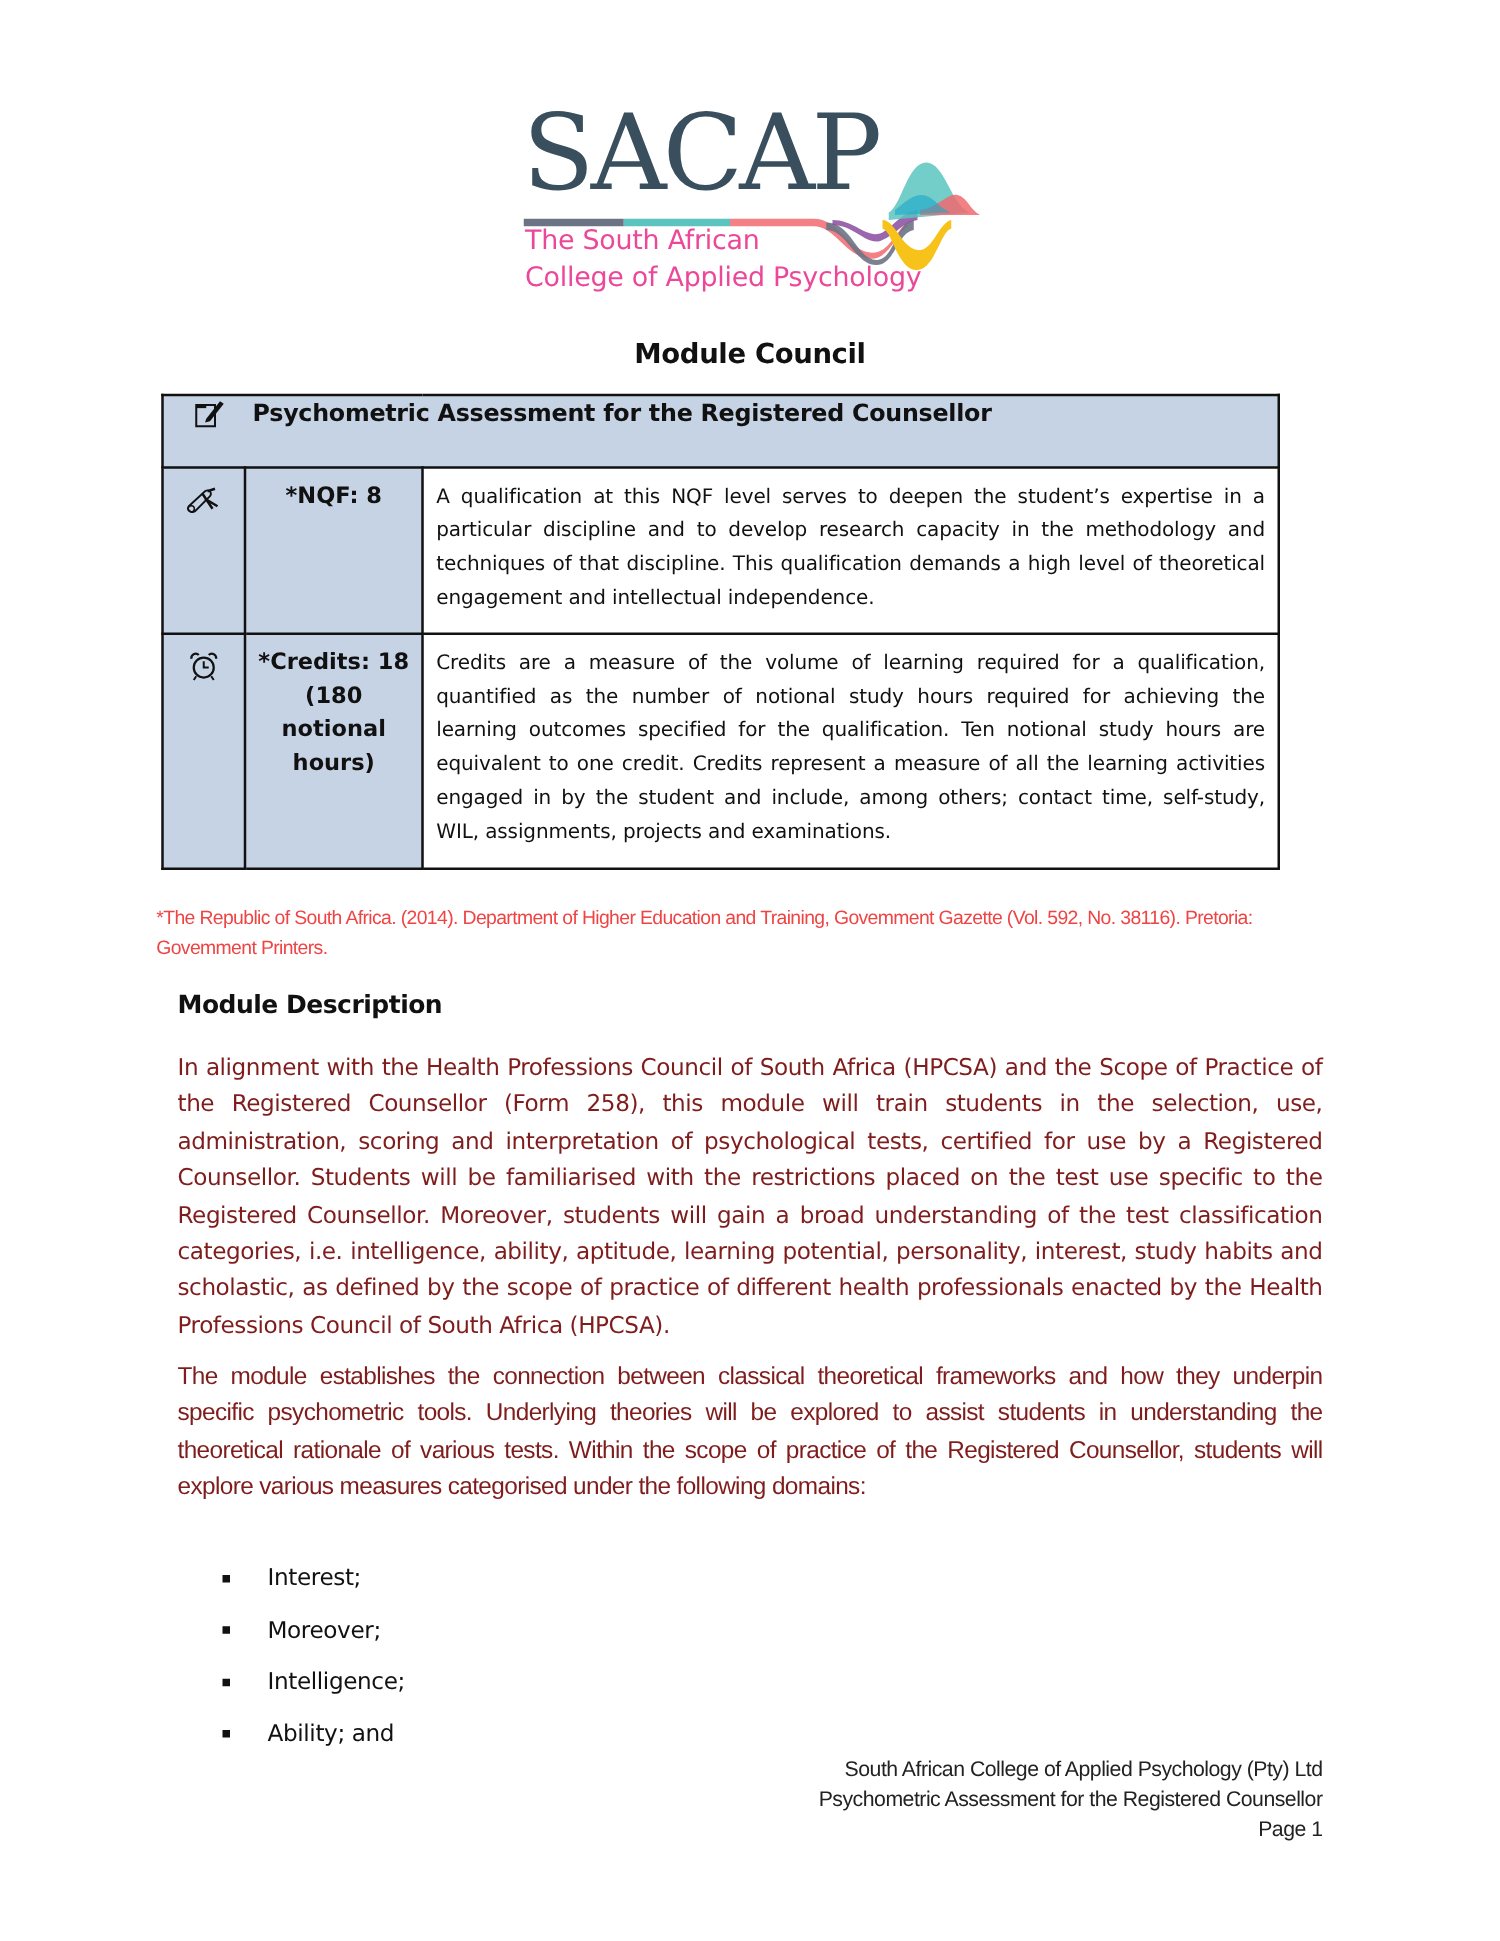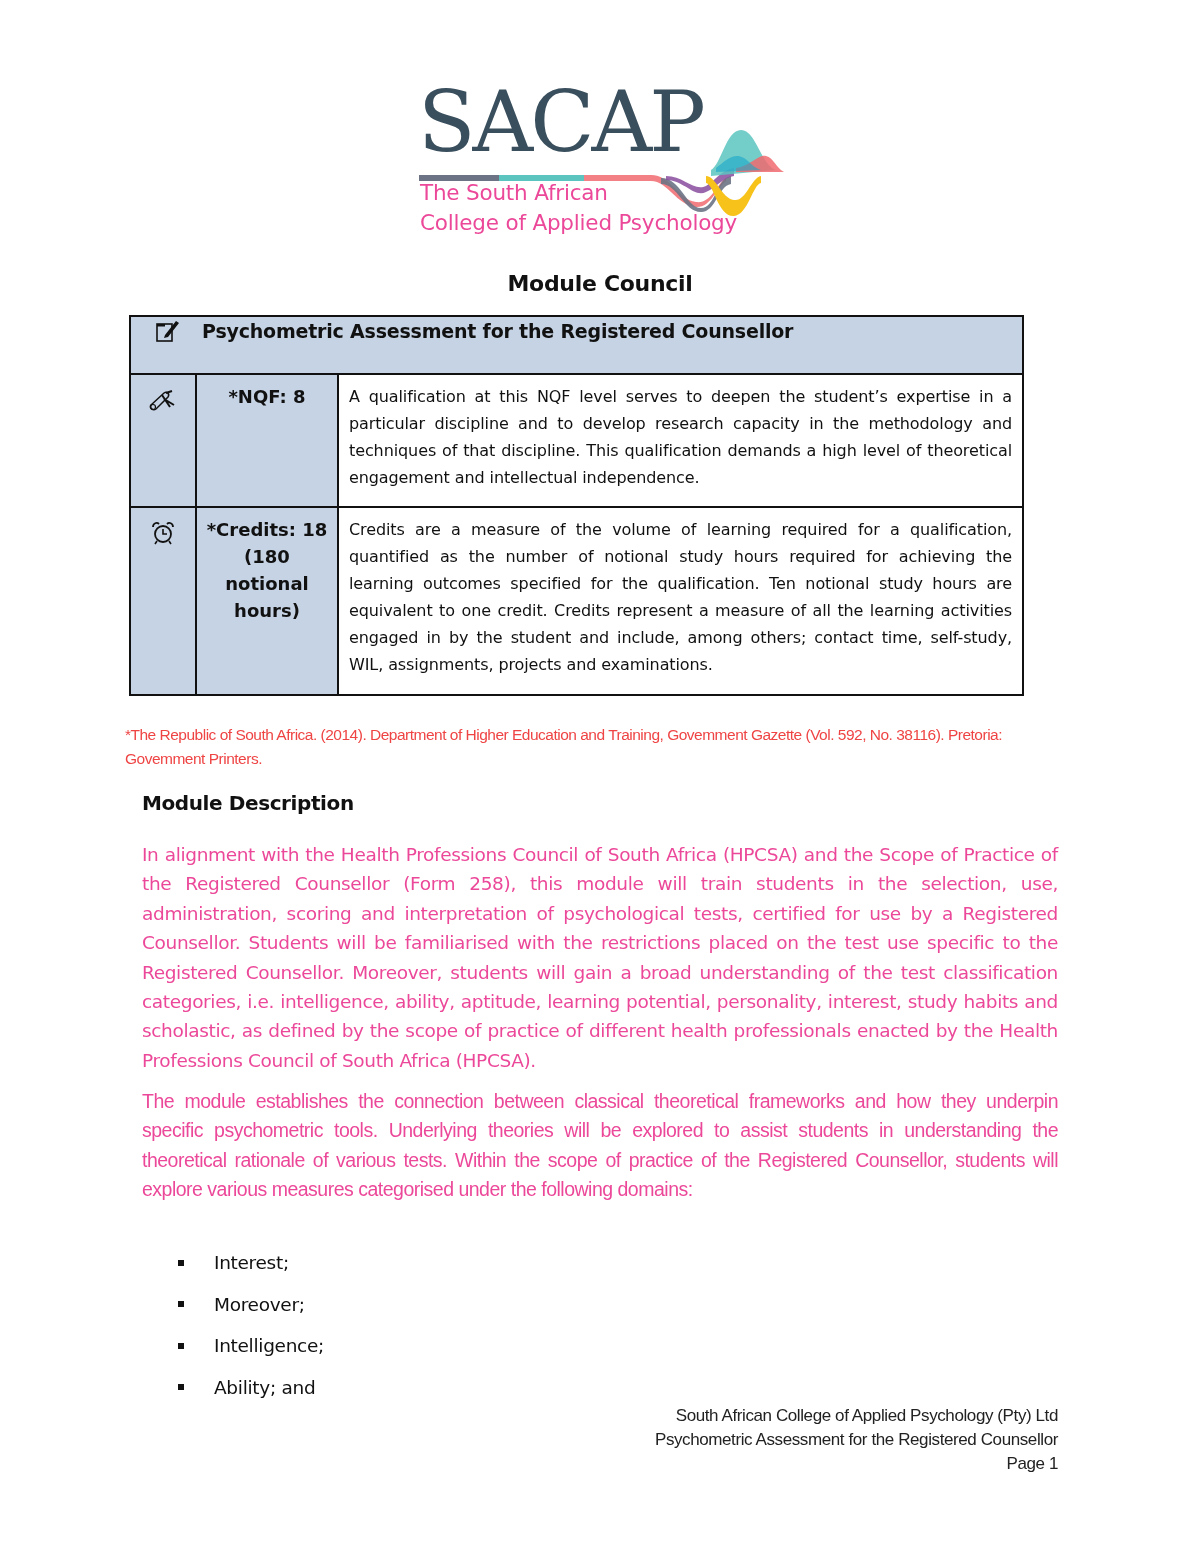--- a/index.html
+++ b/index.html
@@ -25,21 +25,21 @@
     .icon-cell { width: 62px; background: #c6d3e4; text-align: center; padding-top: 12px; }
     .label-cell { width: 138px; background: #c6d3e4; text-align: center; font-weight: bold; font-size: 18px; line-height: 27px; padding-top: 8px; }
     .desc-cell { background: #fff; font-size: 16px; line-height: 27px; padding: 8px 10px 10px 10px; text-align: justify; letter-spacing: -0.1px; }
     .r1 td { height: 113px; }
     .r2 td { height: 168px; }
 
     .footnote { position: absolute; left: 125px; top: 702px; width: 920px; font-family: "Liberation Sans", sans-serif; font-size: 15.5px; line-height: 24px; letter-spacing: -0.5px; color: #ef4444; margin-top: 21px; }
 
     .h2 { position: absolute; left: 142px; top: 791px; font-size: 20px; font-weight: bold; letter-spacing: -0.4px; }
 
-    .para { position: absolute; left: 142px; width: 916px; font-size: 18.5px; line-height: 29.4px; text-align: justify; letter-spacing: -0.35px; color: #ec4899; }
+    .para { position: absolute; left: 142px; width: 916px; font-size: 18.5px; line-height: 29.4px; text-align: justify; letter-spacing: -0.35px; color: #7f1d1d; }
     .p1 { top: 840px; }
     .p2 { top: 1087px; font-family: "Liberation Sans", sans-serif; font-size: 19.5px; letter-spacing: -0.5px; }
 
     ul.domains { position: absolute; left: 142px; top: 1242px; margin: 0; padding: 0; list-style: none; text-align: center; }
     ul.domains li { display: flex; align-items: center; height: 41.5px; font-size: 18.5px; letter-spacing: -0.3px; }
     .bullet { width: 6px; height: 6px; background: #111; margin-left: 36px; margin-right: 30px; }
 
     .footer { position: absolute; right: 142px; top: 1404px; text-align: right; font-family: "Liberation Sans", sans-serif; font-size: 17px; line-height: 24px; letter-spacing: -0.4px; color: #222; }
     .footer .prog { color: #3d5a80; }
   </style>

